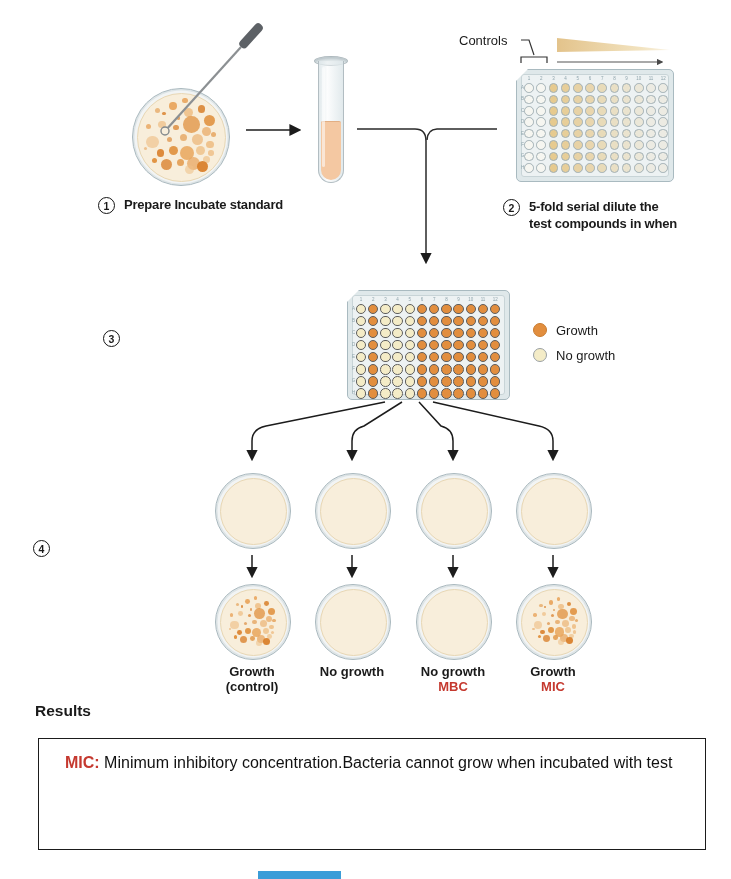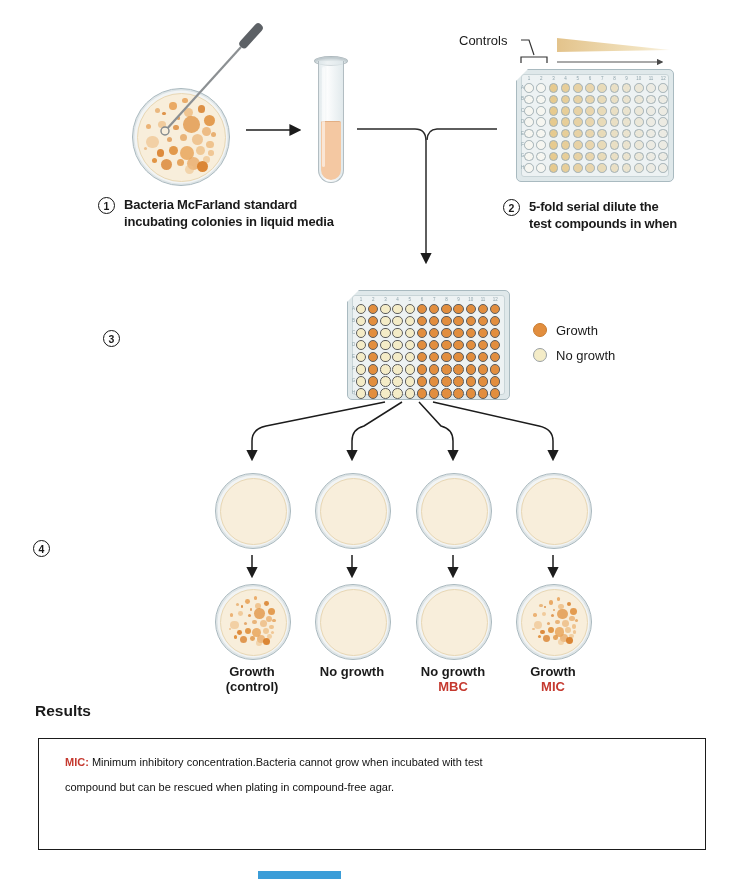--- a/index.html
+++ b/index.html
@@ -42,21 +42,21 @@
   .legend-row span.txt{font-size:13px;font-weight:400;}
   
   .controls-label{position:absolute;left:459px;top:33px;font-size:13px;font-weight:400;}
   .outcome{position:absolute;width:130px;text-align:center;font-size:13px;font-weight:700;line-height:15px;}
   .red{color:#c5392f;}
   
   .results-heading{position:absolute;left:35px;top:702px;font-size:15.5px;font-weight:700;}
   .results-box{position:absolute;left:38px;top:738px;width:668px;height:112px;box-sizing:border-box;
                border:1.6px solid #1b1b1b;background:#fff;}
   .results-inner{padding:11px 10px 0 26px;}
-  .res-line{font-size:11px;font-weight:400;line-height:25px;white-space:nowrap;color:#111;}
+  .res-line{font-size:16px;font-weight:400;line-height:25px;white-space:nowrap;color:#111;}
   .term{font-weight:700;color:#c5392f;}
   .footer-bar{position:absolute;left:258px;top:871px;width:83px;height:8px;background:#3b9dd8;}
   .overlay{position:absolute;left:0;top:0;width:731px;height:879px;z-index:10;pointer-events:none;}
 </style>
 </head>
 <body>
 
 <div class="stage">
 
   <div class="dish" style="left:132px;top:88px;width:96px;height:96px;">
@@ -98,22 +98,21 @@
 
   <div class="tube-rim"></div>
   <div class="tube-body">
     <div class="tube-liquid"></div>
     <div class="tube-shine"></div>
   </div>
 
   <div class="step" style="left:98px;top:197px;">
     <div class="step-circle">1</div>
     <div class="step-text">
-      <div>Bacteria McFarland standard</div>
-      <div>incubating colonies in liquid media</div>
+      <div>Prepare Incubate standard</div>
     </div>
   </div>
 
   <div class="controls-label">Controls</div>
   <div class="wellplate" style="left:516px;top:69px;width:156px;height:111px;">
     <div class="wellplate-inner"></div>
   <div class="plate-lab" style="left: 12px; top: 9px;">1</div>
       <div class="plate-lab" style="left: 24.2px; top: 9px;">2</div>
       <div class="plate-lab" style="left: 36.4px; top: 9px;">3</div>
       <div class="plate-lab" style="left: 48.6px; top: 9px;">4</div>
@@ -484,21 +483,20 @@
   </div>
   <div class="outcome" style="left:488px;top:664px;">
     <div>Growth</div>
     <div class="red">MIC</div>
   </div>
 
   <div class="results-heading">Results</div>
   <div class="results-box">
     <div class="results-inner">
       <div class="res-line"><span class="term">MIC:</span><span> Minimum inhibitory concentration.Bacteria cannot grow when incubated with test</span></div>
-      <div class="res-line">compound but can be rescued when plating in compound-free agar.</div>
     </div>
   </div>
 
   <div class="footer-bar"></div>
 
   <svg class="overlay" viewBox="0 0 731 879">
     <defs>
       <marker id="ah" viewBox="0 0 10 10" refX="8" refY="5" markerWidth="7.5" markerHeight="7.5" orient="auto">
         <path d="M0,0 L10,5 L0,10 z" fill="#1c1c1c"></path>
       </marker>

